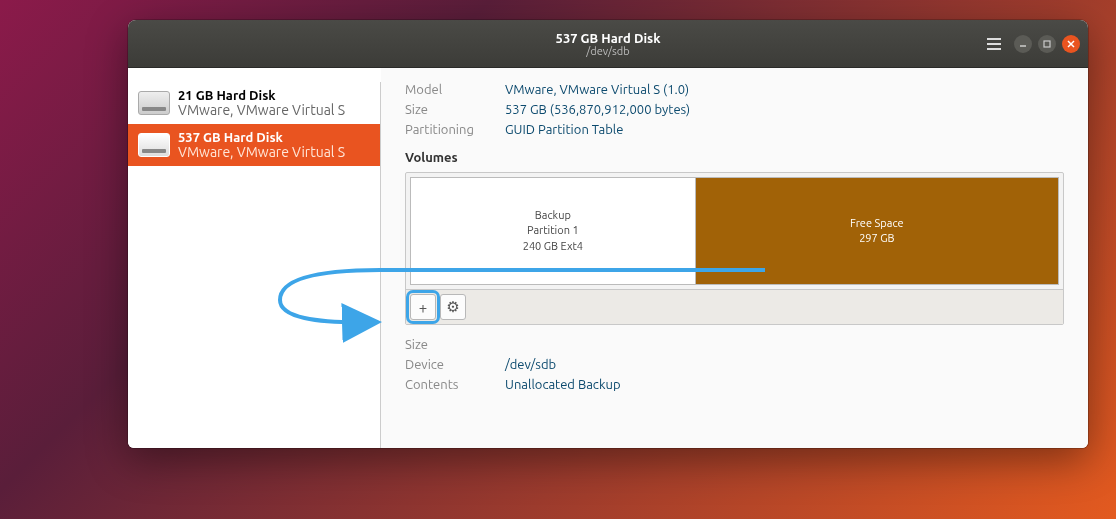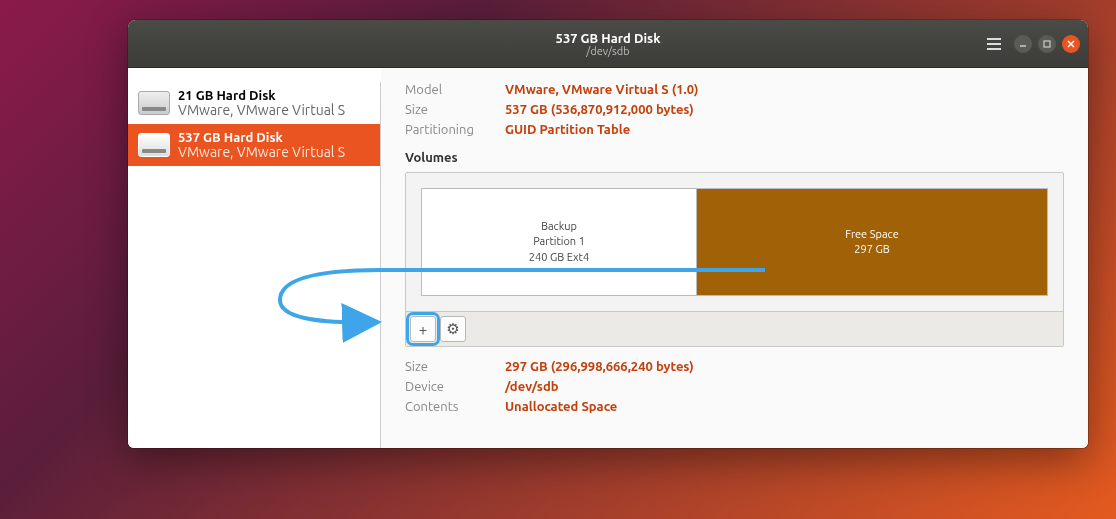--- a/index.html
+++ b/index.html
@@ -113,35 +113,35 @@
       font-size: 13px;
       color: #333;
     }
     .info-row { display: flex; margin-bottom: 6px; }
     .info-label {
       width: 90px;
       text-align: left;
       color: #888;
       margin-right: 10px;
     }
-    .info-value { font-weight: 700; color: #c2410c; }
+    .info-value { font-weight: 400; color: #0c4a6e; }
     .section-h {
       font-weight: 700;
       margin: 14px 0 8px 0;
       color: #333;
     }
     .vol-box {
       border: 1px solid #c8c8c8;
       border-radius: 2px;
       background: #f3f3f3;
     }
     .vol-bar {
       display: flex;
       height: 108px;
-      margin: 15px;
+      margin: 4px;
       border: 1px solid #bbb;
     }
     .vol-seg {
       display: flex;
       flex-direction: column;
       align-items: center;
       justify-content: center;
       font-size: 11px;
       text-align: center;
       line-height: 1.4;
@@ -276,29 +276,28 @@
           </div>
           <div class="tb-btn">
             <span>⚙</span>
           </div>
         </div>
       </div>
 
       <div class="vol-details">
         <div class="info-row">
           <div class="info-label">Size</div>
-          <div class="info-value">297 GB (296,998,666,240 bytes)</div>
         </div>
         <div class="info-row">
           <div class="info-label">Device</div>
           <div class="info-value">/dev/sdb</div>
         </div>
         <div class="info-row">
           <div class="info-label">Contents</div>
-          <div class="info-value">Unallocated Space</div>
+          <div class="info-value">Unallocated Backup</div>
         </div>
       </div>
 
     </div>
 
   </div>
 </div>
 
 <svg class="annotation-arrow" style="left:250px; top:250px; width:530px; height:100px;" viewBox="0 0 530 100">
   <defs>

